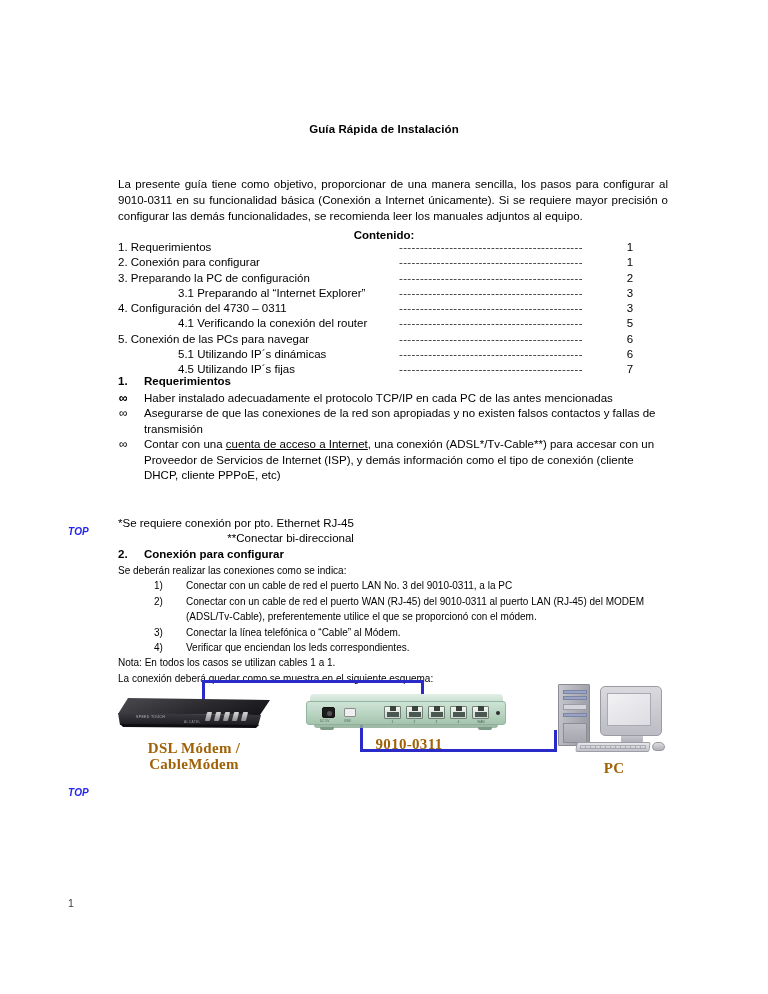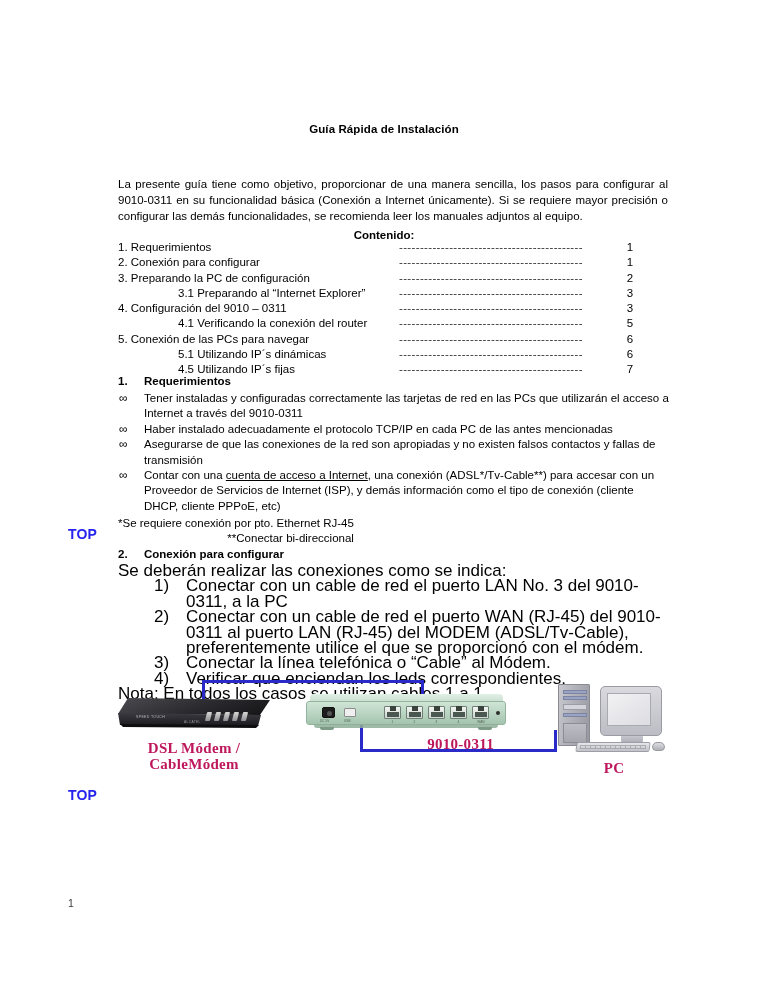--- a/index.html
+++ b/index.html
@@ -121,33 +121,34 @@
   .footnotes {
     position: absolute;
     left: 118px;
     font-size: 11.5px;
     line-height: 15.4px;
   }
 
   
   .top-anchor {
     position: absolute;
-    font-size: 14px;
+    font-size: 10px;
     font-weight: bold;
     color: #2424ee;
     letter-spacing: 0.2px;
     text-decoration: none;
+    font-style: italic;
   }
 
   
   .sec2-body {
     position: absolute;
     left: 118px;
     width: 552px;
-    font-size: 17px;
+    font-size: 10px;
     line-height: 15.4px;
   }
   .olist { margin: 0; padding: 0; list-style: none; }
   .olist li {
     position: relative;
     padding-left: 68px;
     line-height: 15.4px;
   }
   .olist li .onum {
     position: absolute;
@@ -163,21 +164,21 @@
     left: 96px;
     top: 668px;
     width: 600px;
     height: 120px;
   }
   .dg-caption {
     position: absolute;
     font-family: "Liberation Serif", serif;
     font-size: 15px;
     font-weight: bold;
-    color: #be185d;
+    color: #a16207;
     letter-spacing: 0.3px;
     text-align: center;
     line-height: 16px;
     white-space: pre-line;
   }
 
   
   .cable {
     position: absolute;
     background: #2a2ac8;
@@ -367,21 +368,21 @@
       <span class="lbl">3. Preparando la PC de configuración</span>
       <span class="lead">--------------------------------------------</span>
       <span class="pg">2</span>
     </div>
     <div class="row">
       <span class="lbl ind">3.1 Preparando al “Internet Explorer”</span>
       <span class="lead">--------------------------------------------</span>
       <span class="pg">3</span>
     </div>
     <div class="row">
-      <span class="lbl">4. Configuración del 9010 – 0311</span>
+      <span class="lbl">4. Configuración del 4730 – 0311</span>
       <span class="lead">--------------------------------------------</span>
       <span class="pg">3</span>
     </div>
     <div class="row">
       <span class="lbl ind">4.1 Verificando la conexión del router</span>
       <span class="lead">--------------------------------------------</span>
       <span class="pg">5</span>
     </div>
     <div class="row">
       <span class="lbl">5. Conexión de las PCs para navegar</span>
@@ -400,21 +401,20 @@
     </div>
   </div>
 
   <div class="sec-heading" style="left:118px; top:375px;">
     <span class="num">1.</span><span>Requerimientos</span>
   </div>
 
   <div class="bullets" style="top:391px;">
     <div class="bullet">
       <span class="marker">∞</span>
-      <span>Tener instaladas y configuradas correctamente las tarjetas de red en las PCs que utilizarán el acceso a Internet a través del 9010-0311</span>
     </div>
     <div class="bullet">
       <span class="marker">∞</span>
       <span>Haber instalado adecuadamente el protocolo TCP/IP en cada PC de las antes mencionadas</span>
     </div>
     <div class="bullet">
       <span class="marker">∞</span>
       <span>Asegurarse de que las conexiones de la red son apropiadas y no existen falsos contactos y fallas de transmisión</span>
     </div>
     <div class="bullet">
@@ -447,20 +447,21 @@
       <li>
         <span class="onum">3)</span>
         <span>Conectar la línea telefónica o “Cable” al Módem.</span>
       </li>
       <li>
         <span class="onum">4)</span>
         <span>Verificar que enciendan los leds correspondientes.</span>
       </li>
     </ul>
     <div>Nota: En todos los casos se utilizan cables 1 a 1.</div>
+    <div>La conexión deberá quedar como se muestra en el siguiente esquema:</div>
   </div>
 
   <div class="diagram">
 
     <div class="cable" style="left:106px; top:14px; width:3px; height:32px;"></div>
     <div class="cable" style="left:106px; top:12px; width:222px; height:3px;"></div>
     <div class="cable" style="left:325px; top:12px; width:3px; height:30px;"></div>
 
     <div class="cable" style="left:264px; top:44px; width:3px; height:40px;"></div>
     <div class="cable" style="left:264px; top:81px; width:197px; height:3px;"></div>
@@ -516,21 +517,21 @@
         </div>
       <div class="plabel" style="left:144px;">4</div>
 
       <div class="port" style="left:166px;">
           <i></i>
         </div>
       <div class="plabel" style="left:164px; width:22px;">WAN</div>
 
       <div class="dot" style="left:190px;"></div>
     </div>
-    <div class="dg-caption" style="left:228px; top:68px; width:170px;text-align:right;">9010-0311</div>
+    <div class="dg-caption" style="left:228px; top:68px; width:170px;">9010-0311</div>
 
     <div class="pc">
       <div class="tower">
         <div class="bay" style="top:5px;"></div>
         <div class="bay" style="top:11px;"></div>
         <div class="bay2" style="top:19px;"></div>
         <div class="bay" style="top:28px;"></div>
         <div class="panel"></div>
       </div>
       <div class="monitor">

